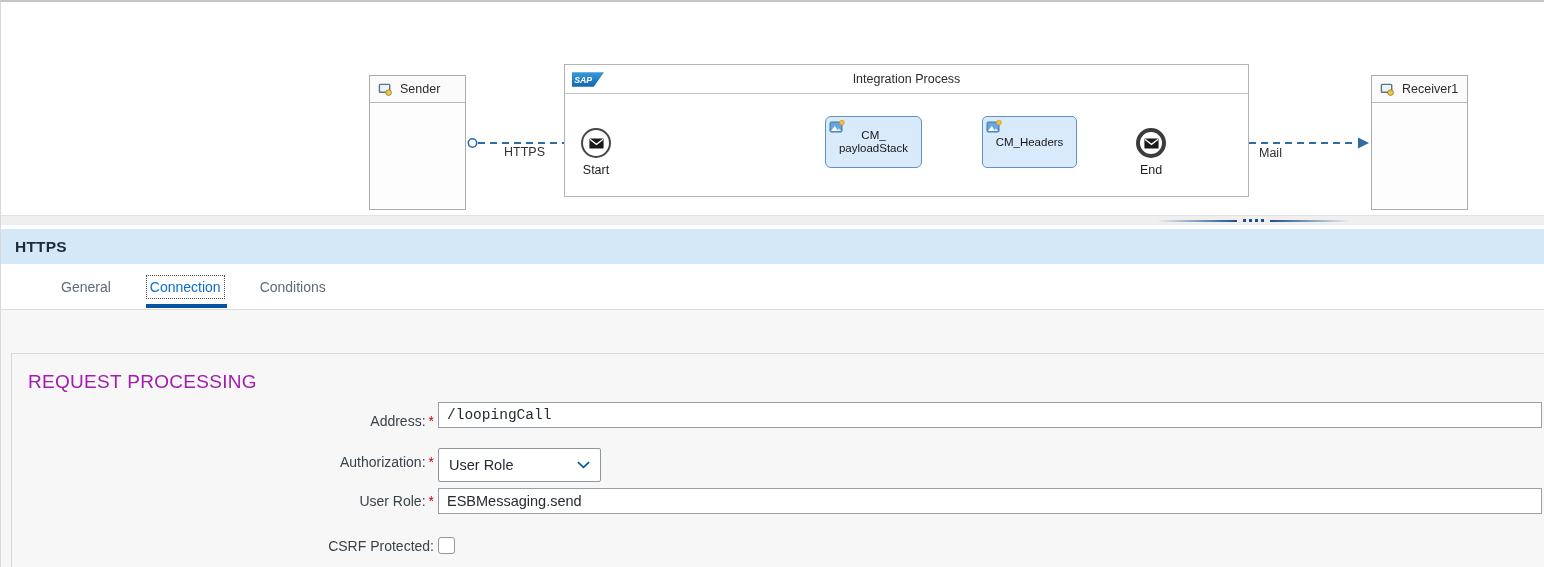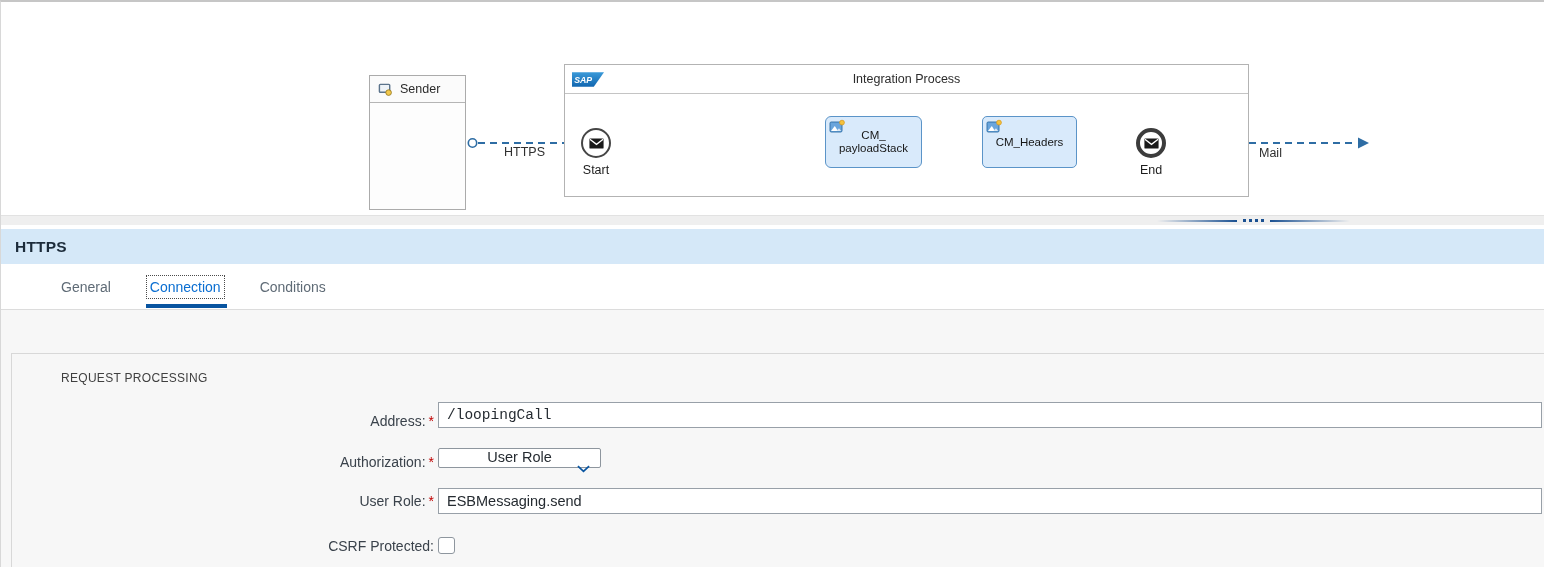--- a/index.html
+++ b/index.html
@@ -65,32 +65,32 @@
     border-bottom:1px solid #dcdcdc; display:flex; align-items:center; padding-left:60px; }
   .tab { position:relative; height:100%; display:flex; align-items:center; margin-right:39px;
     font-size:14px; color:#5f6b76; cursor:pointer; }
   .tab.active { color:#0a6ed1; }
   .tab.active .tab-text { outline:1px dotted #4a4a4a; outline-offset:3px; }
   .tab.active::after { content:""; position:absolute; left:-4px; right:-6px; bottom:1px; height:4px; background:#0854a0; }
 
   #content { position:absolute; top:308px; left:0; width:1544px; height:259px; background:#f7f7f7; }
   #form-panel { position:absolute; top:43px; left:10px; right:0; bottom:0;
     border-top:1px solid #d8d8d8; border-left:1px solid #d8d8d8; }
-  #section-title { position:absolute; left:27px; top:61px; font-size:12px; color:#404040; letter-spacing:0.3px;margin-left:33px; }
+  #section-title { position:absolute; left:27px; top:61px; font-size:19px; color:#a21caf; letter-spacing:0.3px; }
 
   .f-label { position:absolute; left:0; width:433px; display:flex; justify-content:flex-end; align-items:center;
     font-size:14px; color:#3a424b; }
   .req { color:#c00000; margin-left:3px; font-size:14px; }
 
   .text-input { position:absolute; left:437px; right:3px; height:26px; border:1px solid #98a0a8;
     background:#fff; font-size:14.5px; color:#252b31; padding:0 8px; font-family:"Liberation Sans", sans-serif; }
 
-  #authorization-select { position:absolute; left:437px; top:138px; width:163px; height:20px;
+  #authorization-select { position:absolute; left:437px; top:138px; width:163px; height:34px;
     border:1px solid #8e969e; border-radius:2px; background:#fff; display:flex; align-items:center;
-    padding:0 10px; font-size:14.5px; color:#252b31; cursor:pointer;flex-direction:column; }
+    padding:0 10px; font-size:14.5px; color:#252b31; cursor:pointer; }
   #authorization-select .chev { margin-left:auto; display:flex; }
 
   #csrf-checkbox { position:absolute; left:437px; top:227px; width:17px; height:17px;
     appearance:none; -webkit-appearance:none; border:1.5px solid #8e969e; border-radius:3px; background:#fff; cursor:pointer; }
 
   
   #row-address-label  { top:98px;  height:26px; }
   #row-auth-label     { top:138px; height:28px; }
   #row-userrole-label { top:178px; height:26px; }
   #row-csrf-label     { top:227px; height:17px; }
@@ -188,20 +188,29 @@
     </div>
 
     <div class="event" id="end-event">
       <svg width="15" height="11" viewBox="0 0 18 13">
         <rect x="0.5" y="0.5" width="17" height="12" rx="1" fill="#1a1a1a"></rect>
         <path d="M1 1.5 L9 7.5 L17 1.5" stroke="#fff" stroke-width="1.6" fill="none"></path>
       </svg>
     </div>
     <div class="event-label" id="end-label">End</div>
 
+    <div class="participant" id="receiver">
+      <div class="participant-header">
+        <svg width="15" height="15" viewBox="0 0 16 16">
+          <rect x="1.5" y="2.5" width="11" height="8.5" rx="1" fill="#eef3f8" stroke="#5b738b" stroke-width="1.5"></rect>
+          <circle cx="11.3" cy="11.3" r="3" fill="#f2c84c" stroke="#96781f" stroke-width="0.9"></circle>
+        </svg>
+        <span>Receiver1</span>
+      </div>
+    </div>
 
     <div class="flow-label" id="https-flow-label">HTTPS</div>
     <div class="flow-label" id="mail-flow-label">Mail</div>
   </div>
 
   <div id="splitter">
     <div id="splitter-grip">
       <span class="grip-line l"></span>
       <span class="grip-dots">
           <i></i>

